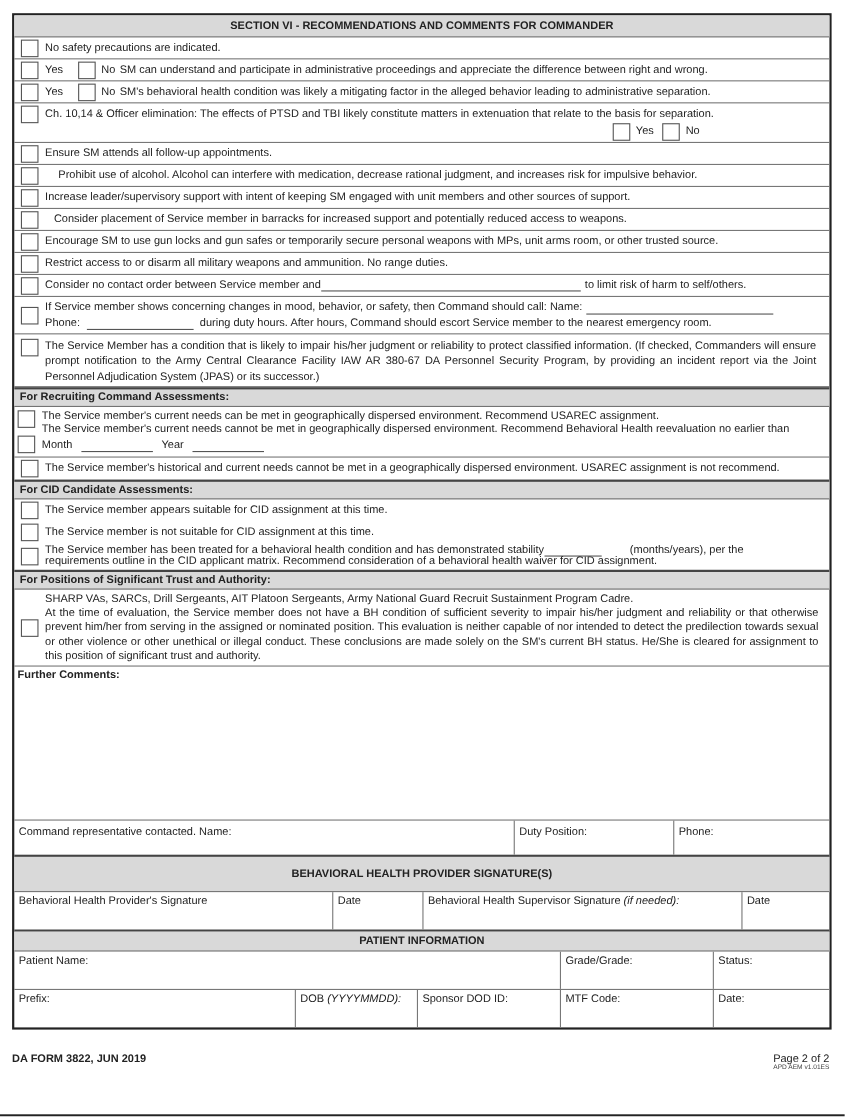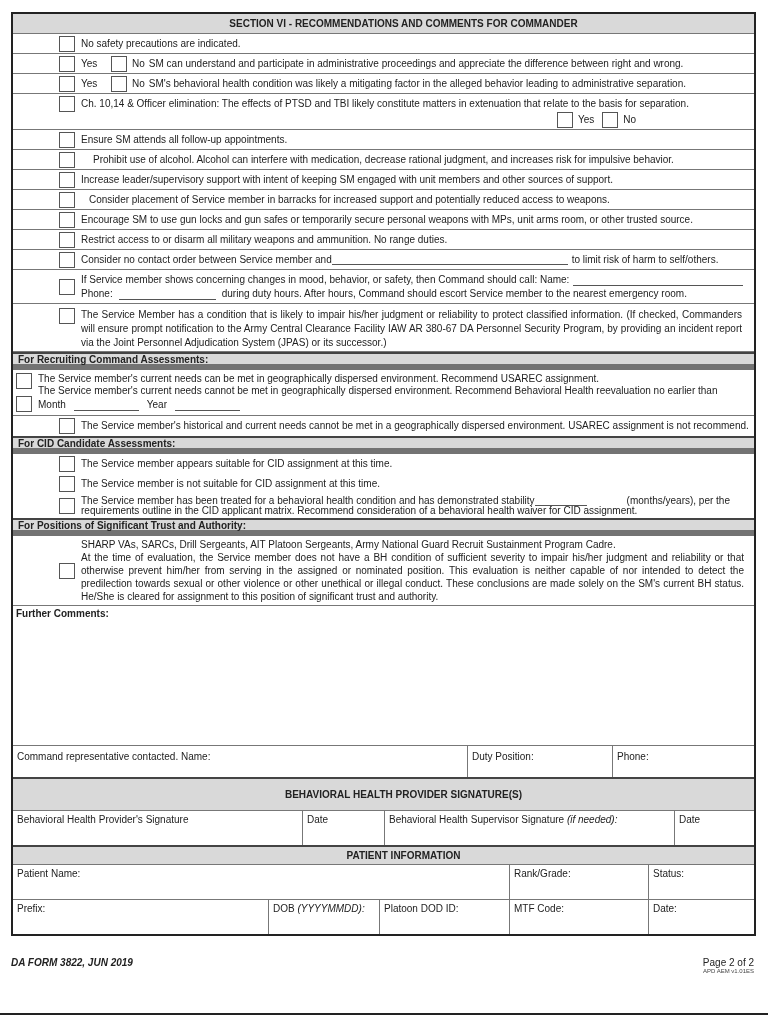--- a/index.html
+++ b/index.html
@@ -1,31 +1,31 @@
 <!DOCTYPE html>
 <html><head>
 <meta charset="utf-8">
 <style>
   * { box-sizing: border-box; margin: 0; padding: 0; }
   html, body { width: 768px; height: 1015px; background: #ffffff; overflow: hidden; }
   body { font-family: "Liberation Sans", sans-serif; color: #222; font-size: 10px; position: relative; }
   .form { position: absolute; left: 11px; top: 12px; width: 745px; border: 2px solid #222; background: #fff; }
-  .row { position: relative; border-bottom: 1px solid #777; display: flex; align-items: center; padding-left: 40px; }
+  .row { position: relative; border-bottom: 1px solid #777; display: flex; align-items: center; }
   .hdr { background: #d9d9d9; font-weight: bold; font-size: 10px; height: 20px; justify-content: center; border-bottom: 1px solid #777; }
-  .subhdr { background: #d9d9d9; font-weight: bold; font-size: 10px; height: 18px; padding-left: 5px; border-bottom: 6px solid #737373; border-top: 2px solid #444; }
+  .subhdr { background: #d9d9d9; font-weight: bold; font-size: 10px; height: 18px; padding-left: 5px; border-bottom: 1px solid #737373; border-top: 2px solid #444; }
   .cb { width: 16px; height: 16px; border: 1px solid #555; background: #fff; flex: 0 0 16px; display: inline-block; cursor: pointer; }
   .cell-cb { width: 24px; display: flex; justify-content: center; align-items: center; flex: 0 0 24px; padding-left: 3px; }
   .txt { font-size: 10px; line-height: 12px; color: #222; }
   .r1 { height: 20px; }
   .line { display: inline-block; border-bottom: 1px solid #555; height: 10px; vertical-align: bottom; }
   .just { text-align: justify; }
   .sig-row { display: flex; border-bottom: 1px solid #777; }
   .sig-cell { border-right: 1px solid #777; padding: 3px 4px; font-size: 10px; height: 34px; }
   .sig-cell:last-child { border-right: none; }
-  .footer-left { position: absolute; left: 11px; top: 957px; font-weight: bold; font-style: italic; font-size: 10px; color: #222; }
+  .footer-left { position: absolute; left: 11px; top: 957px; font-weight: bold; font-size: 10px; color: #222; }
   .footer-right { position: absolute; right: 14px; top: 957px; text-align: right; }
   .page-num { font-size: 10px; color: #222; }
   .version { font-size: 6px; color: #444; }
   .bottom-rule { position: absolute; left: 0; top: 1013px; width: 768px; height: 2px; background: #222; }
   i.it { font-style: italic; }
 </style>
 </head>
 <body>
 
 <div class="form">
@@ -194,21 +194,21 @@
   </div>
 
   <div class="row" style="height:24px;border-bottom:none">
     <div class="cell-cb">
         <span class="cb"></span>
       </div>
     <div style="margin-left:4px">
       <div style="display:flex;align-items:flex-end">
         <span class="txt" style="line-height:10px">The Service member has been treated for a behavioral health condition and has demonstrated stability</span>
         <span class="line" style="width:52px;height:8px"></span>
-        <span class="txt" style="margin-left:40px;line-height:10px">(months/years), per the</span>
+        <span class="txt" style="margin-left:26px;line-height:10px">(months/years), per the</span>
       </div>
       <div class="txt" style="line-height:10px">requirements outline in the CID applicant matrix. Recommend consideration of a behavioral health waiver for CID assignment.</div>
     </div>
   </div>
 
   <div class="row subhdr">
     <span>For Positions of Significant Trust and Authority:</span>
   </div>
 
   <div class="row" style="height:70px;align-items:center">
@@ -259,36 +259,36 @@
 
   <div class="row hdr" style="height:18px">
     <span>PATIENT INFORMATION</span>
   </div>
 
   <div class="sig-row">
     <div class="sig-cell" style="width:497px">
       <span>Patient Name:</span>
     </div>
     <div class="sig-cell" style="width:139px">
-      <span>Rank/Grade:</span>
+      <span>Grade/Grade:</span>
     </div>
     <div class="sig-cell" style="flex:1">
       <span>Status:</span>
     </div>
   </div>
 
   <div class="sig-row" style="border-bottom:none">
     <div class="sig-cell" style="width:256px">
       <span>Prefix:</span>
     </div>
     <div class="sig-cell" style="width:111px">
       <span>DOB </span><i class="it">(YYYYMMDD):</i>
     </div>
     <div class="sig-cell" style="width:130px">
-      <span>Platoon DOD ID:</span>
+      <span>Sponsor DOD ID:</span>
     </div>
     <div class="sig-cell" style="width:139px">
       <span>MTF Code:</span>
     </div>
     <div class="sig-cell" style="flex:1">
       <span>Date:</span>
     </div>
   </div>
 
 </div>

